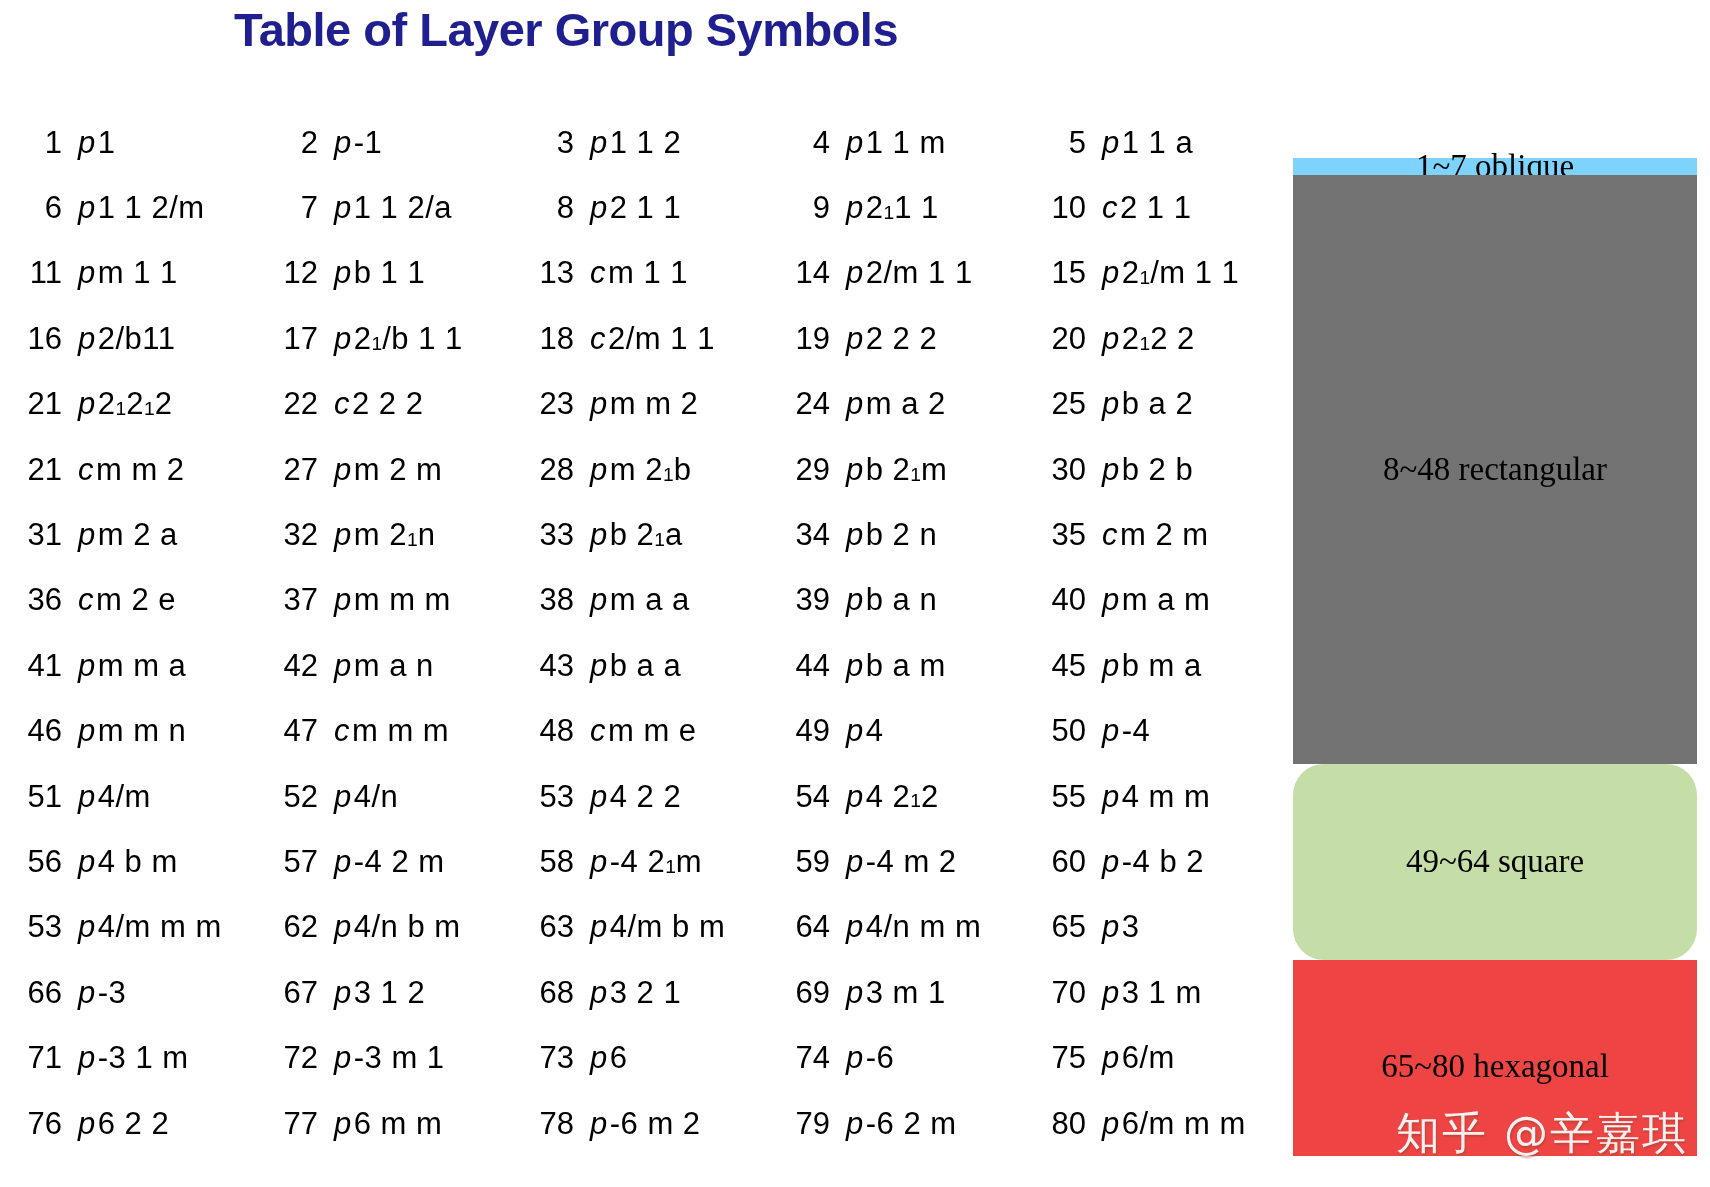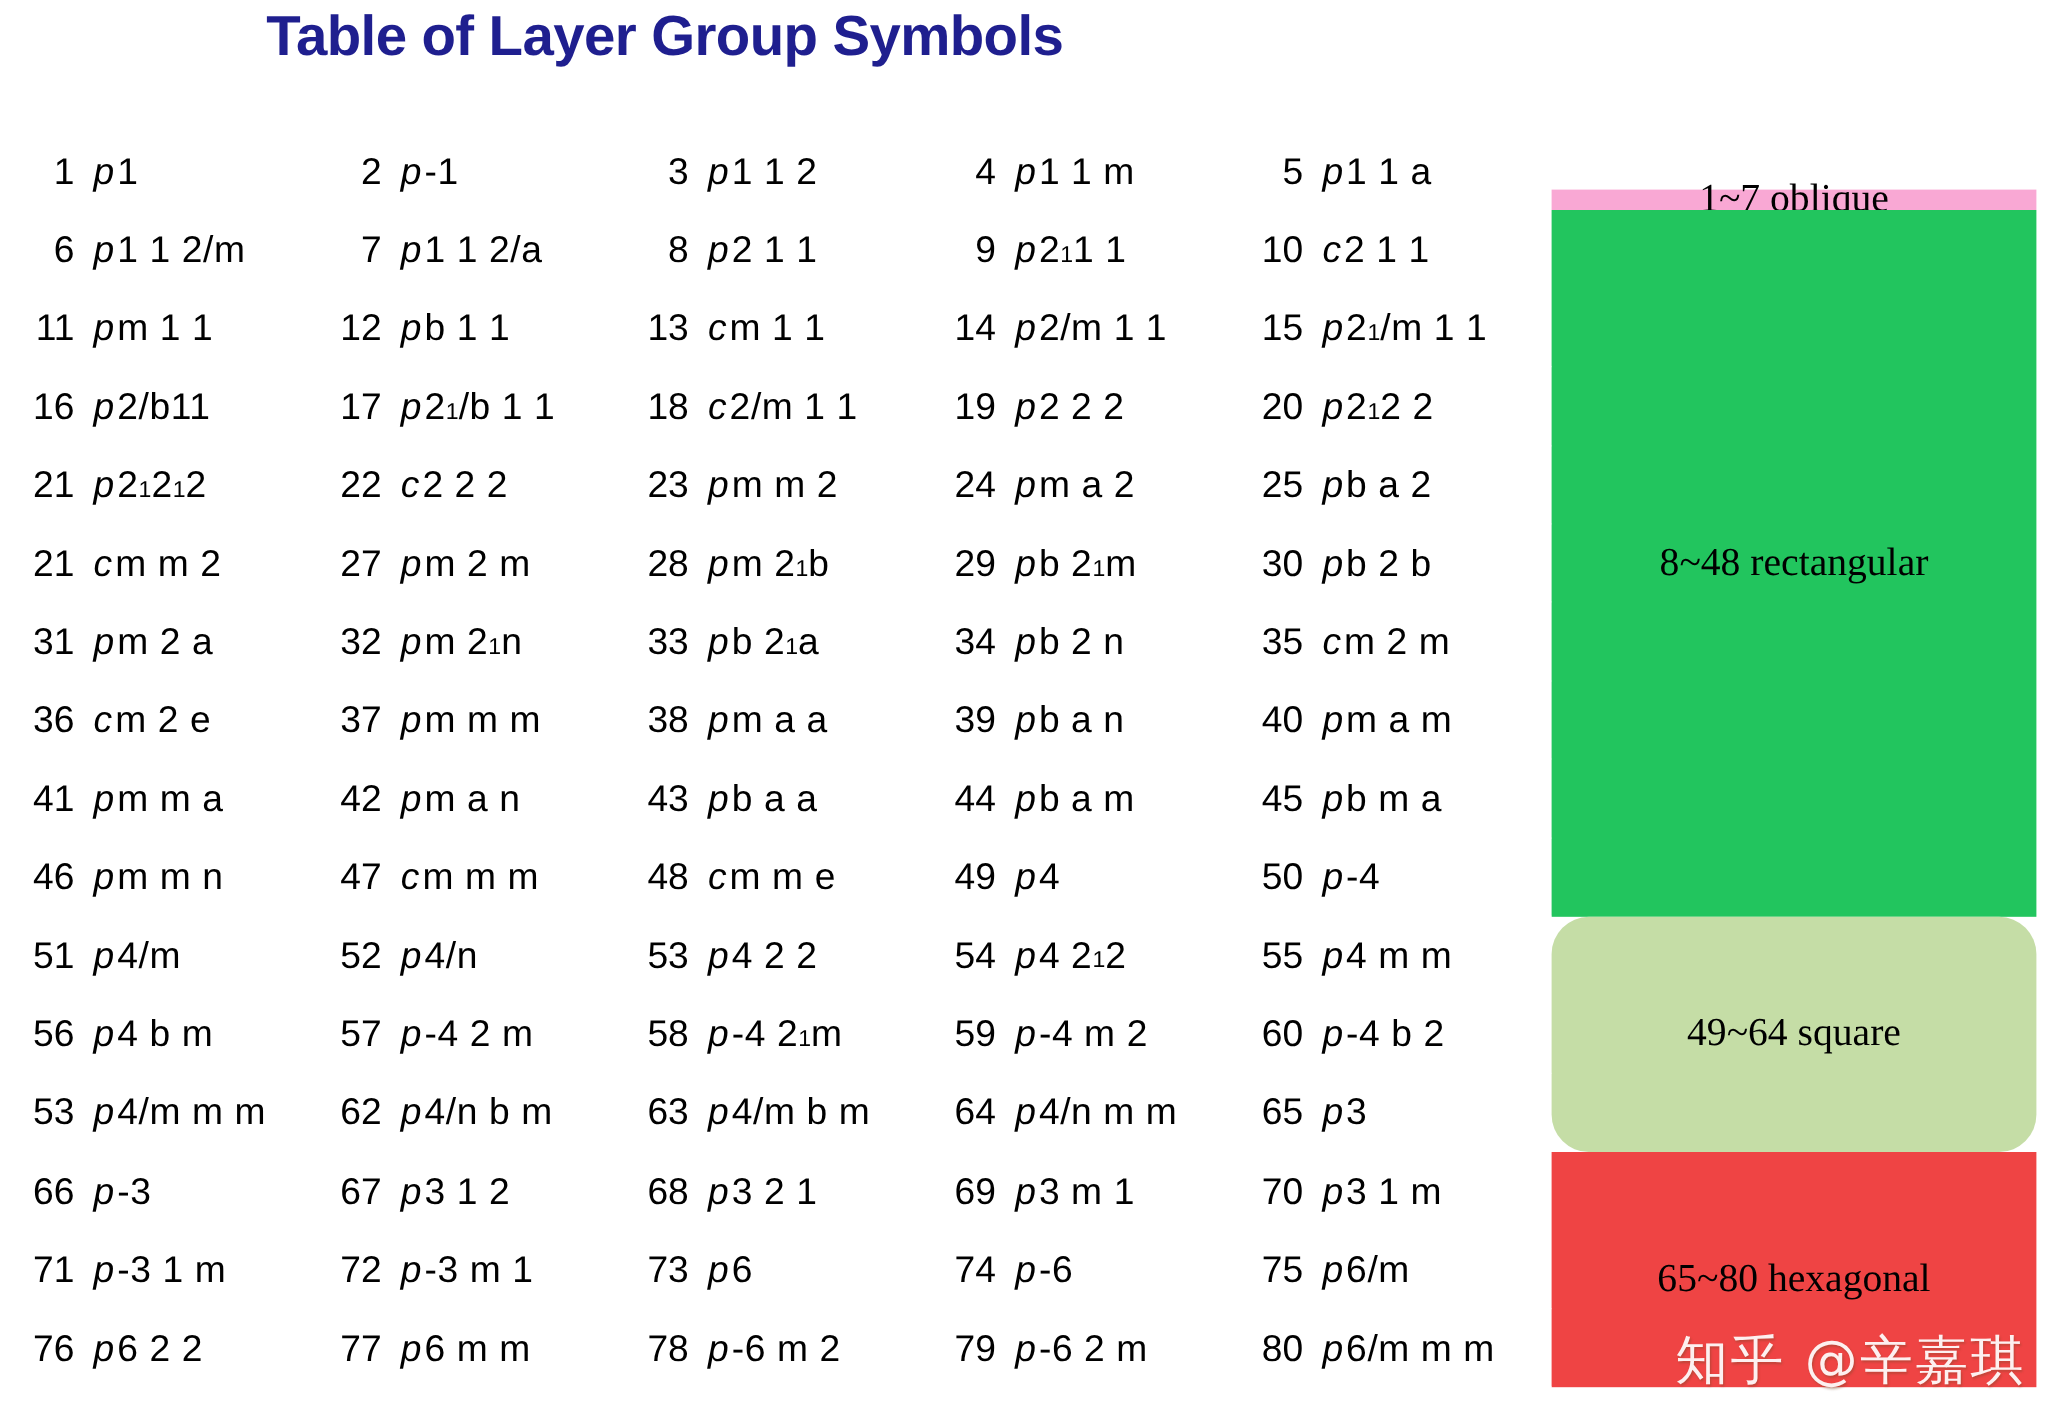--- a/index.html
+++ b/index.html
@@ -4,21 +4,21 @@
 <style>
   html,body{margin:0;padding:0;}
   body{
     width:1710px; height:1187px;
     background:#ffffff;
     font-family:"Liberation Sans", sans-serif;
     overflow:hidden;
   }
   #page-title{
     position:absolute;
-    left:4px; top:2px; width:1100px;
+    left:16px; top:2px; width:1100px;
     text-align:center;
     font-size:47px;
     font-weight:bold;
     color:#1f1f8f;
     letter-spacing:-0.5px;
     font-family:"Liberation Sans", sans-serif;
   }
   #table-wrap{
     position:absolute;
     left:13px; top:110px;
@@ -60,22 +60,22 @@
 
   .legend{
     display:flex;
     align-items:center;
     justify-content:center;
     font-family:"Liberation Serif", serif;
     font-size:33px;
     color:#000;
     box-sizing:border-box;
   }
-  .lg-oblique{ background:#f9a8d4;margin-top:48px; }
-  .lg-rect   { background:#22c55e; }
+  .lg-oblique{ background:#7dd3fc;margin-top:48px; }
+  .lg-rect   { background:#737373; }
   .lg-square { background:#c5dda6; }
   .lg-hex    { background:#ef4444; align-items:flex-start; padding-top:88px;}
 
   #watermark{
     position:absolute;
     right:22px;
     bottom:24px;
     font-size:44px;
     color:#ffffff;
     opacity:0.92;

